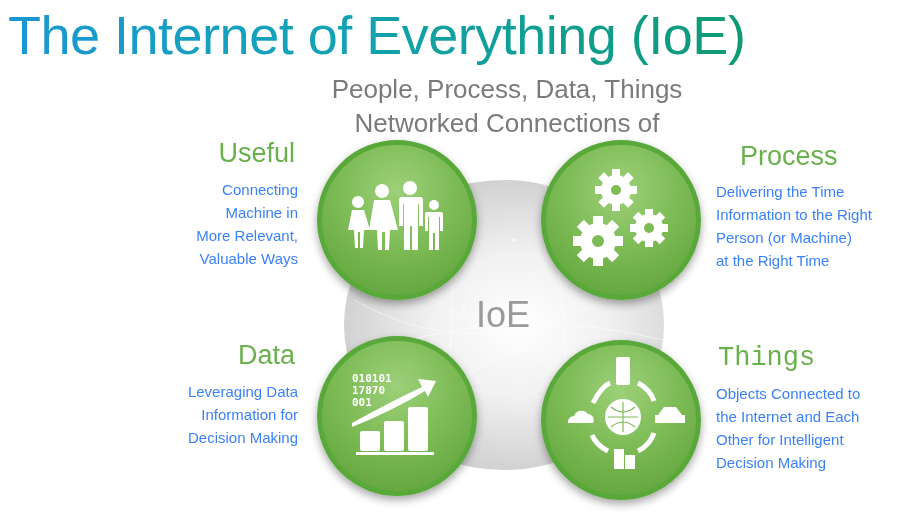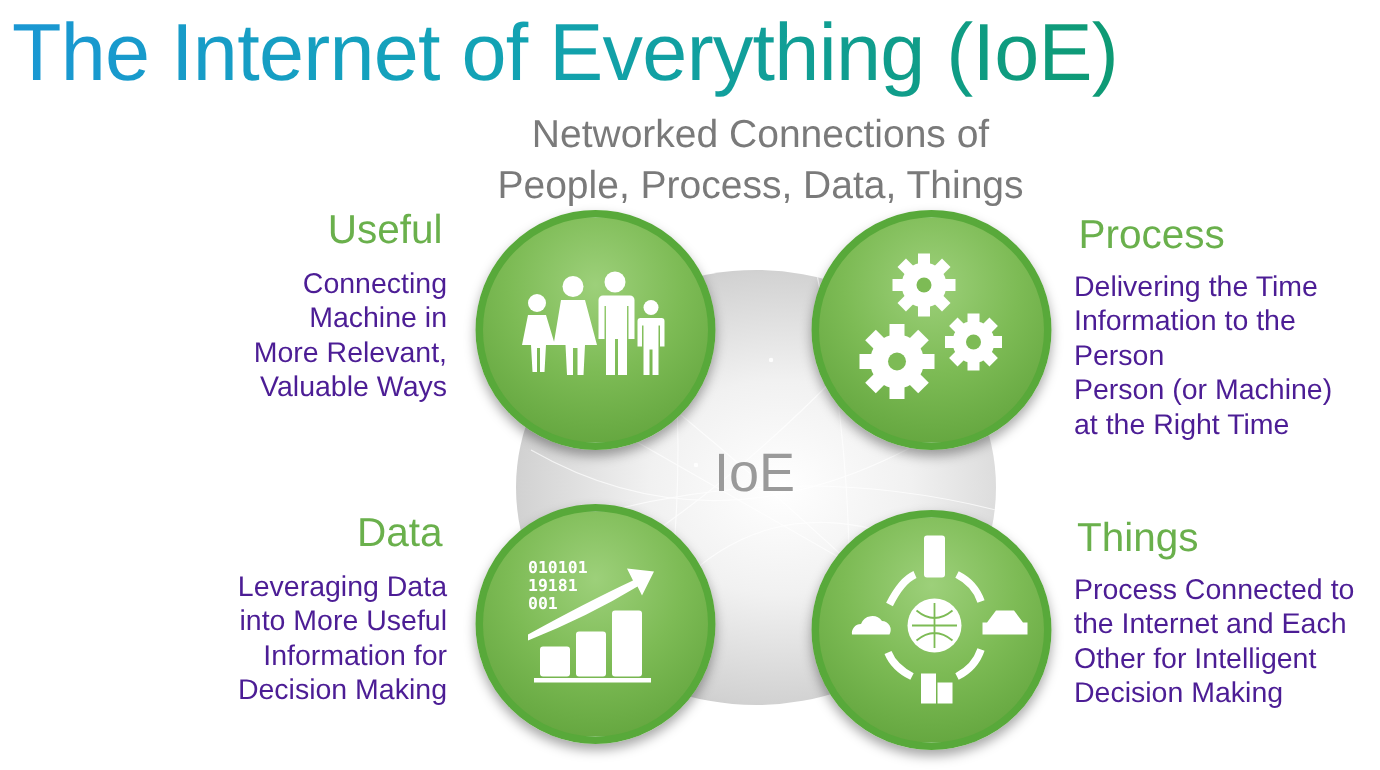--- a/index.html
+++ b/index.html
@@ -9,31 +9,31 @@
   .subtitle{position:absolute;left:300px;top:72px;width:414px;text-align:center;font-size:26px;line-height:34px;color:#7a7a7a;}
   .globe{position:absolute;left:344px;top:180px;width:320px;height:290px;border-radius:50%;
     background:radial-gradient(ellipse at 55% 50%,#ffffff 0%,#f1f1f1 35%,#d2d2d2 70%,#a9a9a9 100%);overflow:hidden;}
   .globe svg{position:absolute;left:0;top:0;}
   .ioe{position:absolute;left:476px;top:294px;font-size:36px;color:#9a9a9a;}
   .circle{position:absolute;width:150px;height:150px;border-radius:50%;
     background:radial-gradient(circle at 50% 30%,#9dd07a 0%,#7dbb55 45%,#5a9e36 100%);
     border:5px solid #58a93a;box-shadow:0 4px 8px rgba(0,0,0,0.35);}
   .circle svg{position:absolute;left:0;top:0;}
   .heading{position:absolute;font-size:27px;color:#6ab04c;}
-  .desc{position:absolute;font-size:19px;line-height:23px;color:#4c1d95;}
+  .desc{position:absolute;font-size:15px;line-height:23px;color:#3b82f6;}
   .right{text-align:right;}
 </style>
 </head>
 <body>
 
 <div class="title">The Internet of Everything (IoE)</div>
 
 <div class="subtitle">
+  <div>People, Process, Data, Things</div>
   <div>Networked Connections of</div>
-  <div>People, Process, Data, Things</div>
 </div>
 
 <div class="globe">
   <svg width="320" height="290" viewBox="0 0 320 290">
     <g stroke="#ffffff" stroke-width="0.8" fill="none" opacity="0.7">
       <path d="M0 180 Q160 120 320 160"></path>
       <path d="M10 120 Q150 200 310 90"></path>
       <path d="M40 40 Q180 150 290 260"></path>
       <path d="M0 230 Q140 160 260 20"></path>
       <path d="M60 280 Q150 100 320 210"></path>
@@ -120,39 +120,38 @@
         <rect x="-4" y="-19" width="8" height="7" transform="rotate(45)"></rect>
             <rect x="-4" y="12" width="8" height="7" transform="rotate(45)"></rect>
             <rect x="-19" y="-4" width="7" height="8" transform="rotate(45)"></rect>
             <rect x="12" y="-4" width="7" height="8" transform="rotate(45)"></rect>
           </g>
         <circle r="5" fill="#7dbb55"></circle>
       </g>
     </g>
   </svg>
 </div>
-<div class="heading" style="left:719px;top:141px;width:150px;">Process</div>
+<div class="heading" style="left:740px;top:141px;width:150px;">Process</div>
 <div class="desc" style="left:716px;top:180px;width:204px;">
   <div>Delivering the Time</div>
-  <div>Information to the Person</div>
+  <div>Information to the Right</div>
   <div>Person (or Machine)</div>
   <div>at the Right Time</div>
 </div>
 
 <div class="heading right" style="left:190px;top:340px;width:105px;">Data</div>
 <div class="desc right" style="left:140px;top:380px;width:158px;">
   <div>Leveraging Data</div>
-  <div>into More Useful</div>
   <div>Information for</div>
   <div>Decision Making</div>
 </div>
 <div class="circle" style="left:317px;top:336px;">
   <div style="position:absolute;left:30px;top:32px;font-family:'DejaVu Sans Mono',monospace;font-weight:bold;font-size:11px;line-height:12px;color:#ffffff;">
     <div>010101</div>
-    <div>19181</div>
+    <div>17870</div>
     <div>001</div>
   </div>
   <svg width="150" height="150" viewBox="0 0 150 150">
     <g fill="#ffffff">
       <path d="M30 82 Q70 60 100 46 l-4 -8 l18 2 l-8 16 l-3 -6 Q70 70 30 86 z"></path>
       <rect x="38" y="90" width="20" height="20" rx="2"></rect>
       <rect x="62" y="80" width="20" height="30" rx="2"></rect>
       <rect x="86" y="66" width="20" height="44" rx="2"></rect>
       <rect x="34" y="111" width="78" height="3"></rect>
     </g>
@@ -178,19 +177,19 @@
       <path d="M62 72 h30 M77 57 v30 M65 62 q12 10 24 0 M65 82 q12 -10 24 0"></path>
     </g>
     <g fill="none" stroke="#ffffff" stroke-width="5">
       <path d="M47 58 Q55 42 64 38"></path>
       <path d="M92 38 Q104 44 108 56"></path>
       <path d="M108 88 Q104 100 92 106"></path>
       <path d="M62 106 Q50 100 46 90"></path>
     </g>
   </svg>
 </div>
-<div class="heading" style="left:718px;top:343px;width:150px;">Things</div>
+<div class="heading" style="left:718px;top:343px;width:150px;font-family:Liberation Mono, monospace;">Things</div>
 <div class="desc" style="left:716px;top:382px;width:204px;">
-  <div>Process Connected to</div>
+  <div>Objects Connected to</div>
   <div>the Internet and Each</div>
   <div>Other for Intelligent</div>
   <div>Decision Making</div>
 </div>
 
 </body></html>

